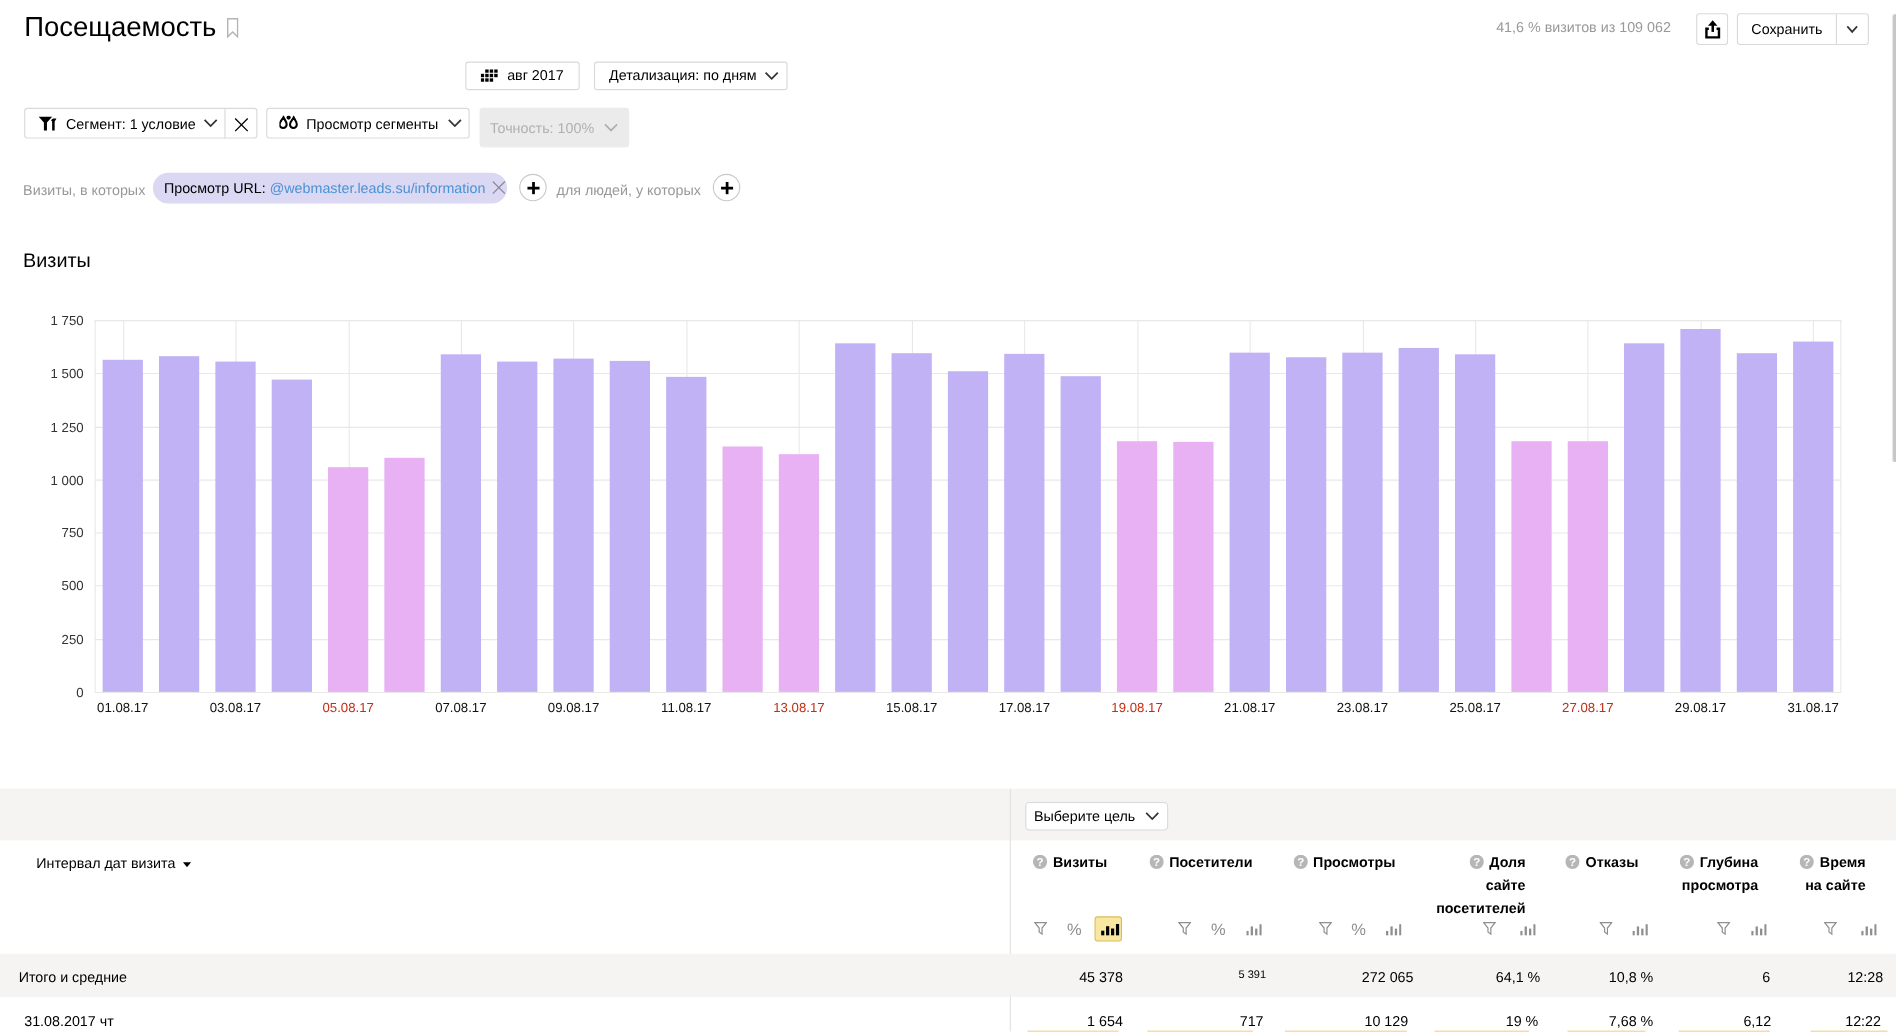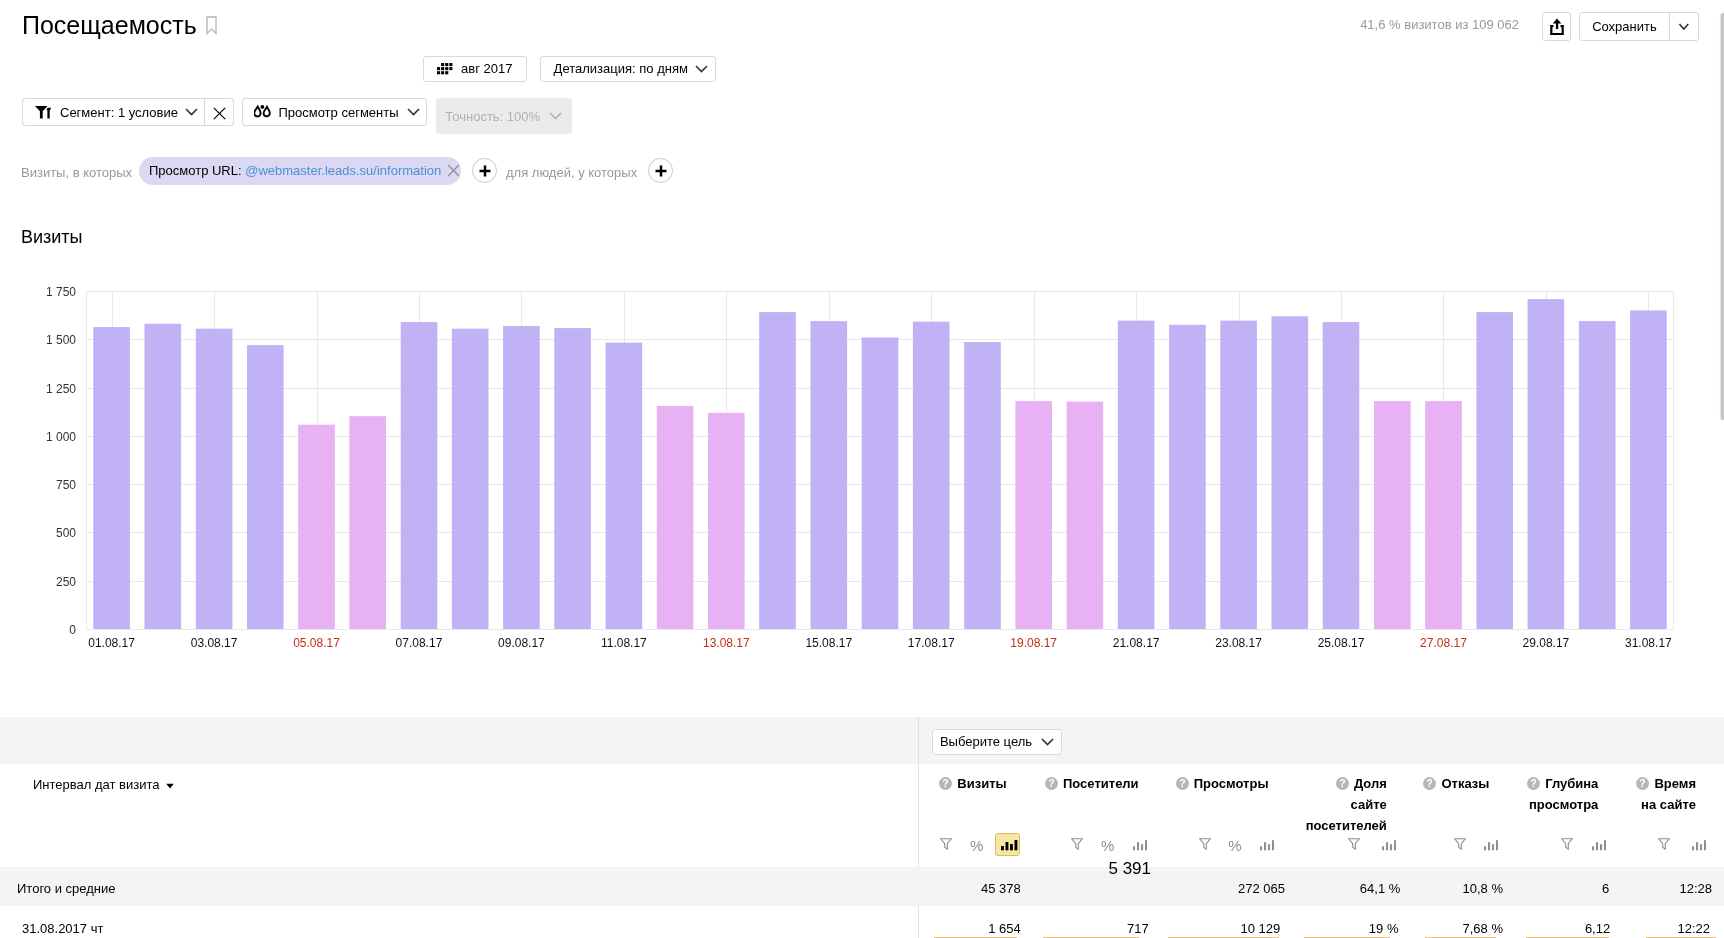--- a/index.html
+++ b/index.html
@@ -342,21 +342,21 @@
     </div>
 
   <div class="abs" style="left:0; top:866.5px; width:1724px; height:38.5px; background:#f5f4f2;"></div>
   <div class="abs" style="left:17px; top:881px; font-size:13px;">Итого и средние</div>
 
   <div class="abs" style="left:0; top:905px; width:1724px; height:1px; background:#efefef;"></div>
   <div class="abs" style="left:22px; top:921px; font-size:13px;">31.08.2017 чт</div>
 
   <div id="cells">
       <div class="abs" style="right:703.2px; top:881px; font-size:13px; white-space:nowrap;">45 378</div>
-      <div class="abs" style="right:573px; top:859px; font-size:17px; white-space:nowrap;">5 391</div>
+      <div class="abs" style="right:573px; top:881px; font-size:10px; white-space:nowrap;">5 391</div>
       <div class="abs" style="right:439px; top:881px; font-size:13px; white-space:nowrap;">272 065</div>
       <div class="abs" style="right:323.70000000000005px; top:881px; font-size:13px; white-space:nowrap;">64,1 %</div>
       <div class="abs" style="right:221px; top:881px; font-size:13px; white-space:nowrap;">10,8 %</div>
       <div class="abs" style="right:114.70000000000005px; top:881px; font-size:13px; white-space:nowrap;">6</div>
       <div class="abs" style="right:12px; top:881px; font-size:13px; white-space:nowrap;">12:28</div>
       <div class="abs" style="right:703.2px; top:921px; font-size:13px; white-space:nowrap;">1 654</div>
       <div class="abs" style="right:575.3px; top:921px; font-size:13px; white-space:nowrap;">717</div>
       <div class="abs" style="right:443.79999999999995px; top:921px; font-size:13px; white-space:nowrap;">10 129</div>
       <div class="abs" style="right:325.5px; top:921px; font-size:13px; white-space:nowrap;">19 %</div>
       <div class="abs" style="right:221px; top:921px; font-size:13px; white-space:nowrap;">7,68 %</div>

